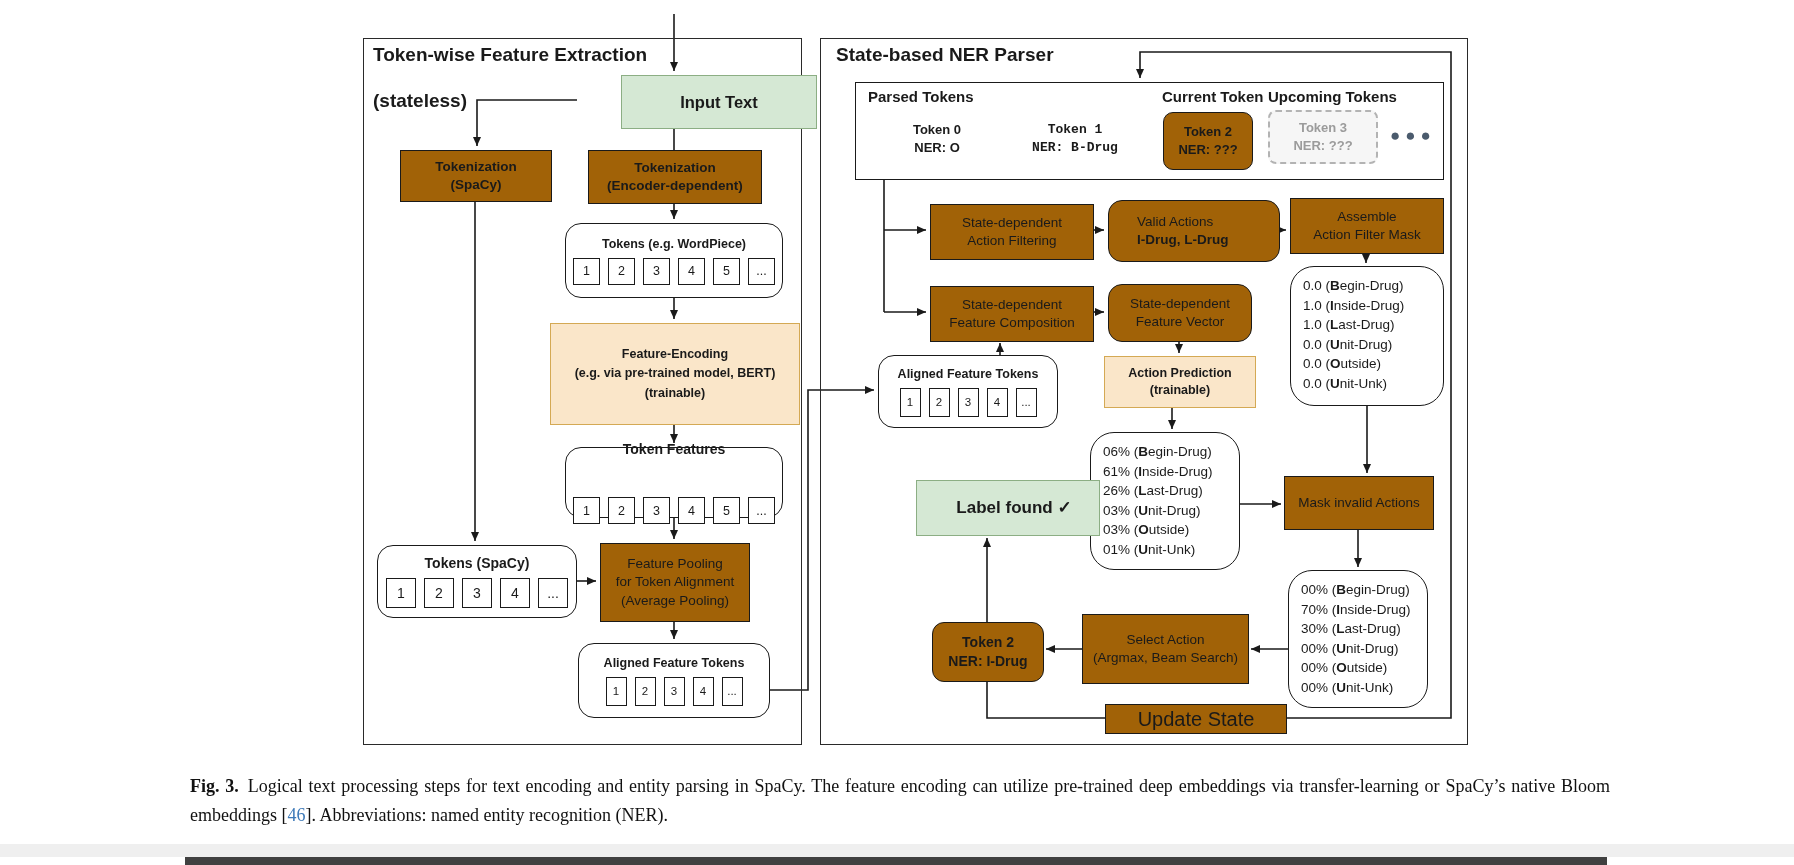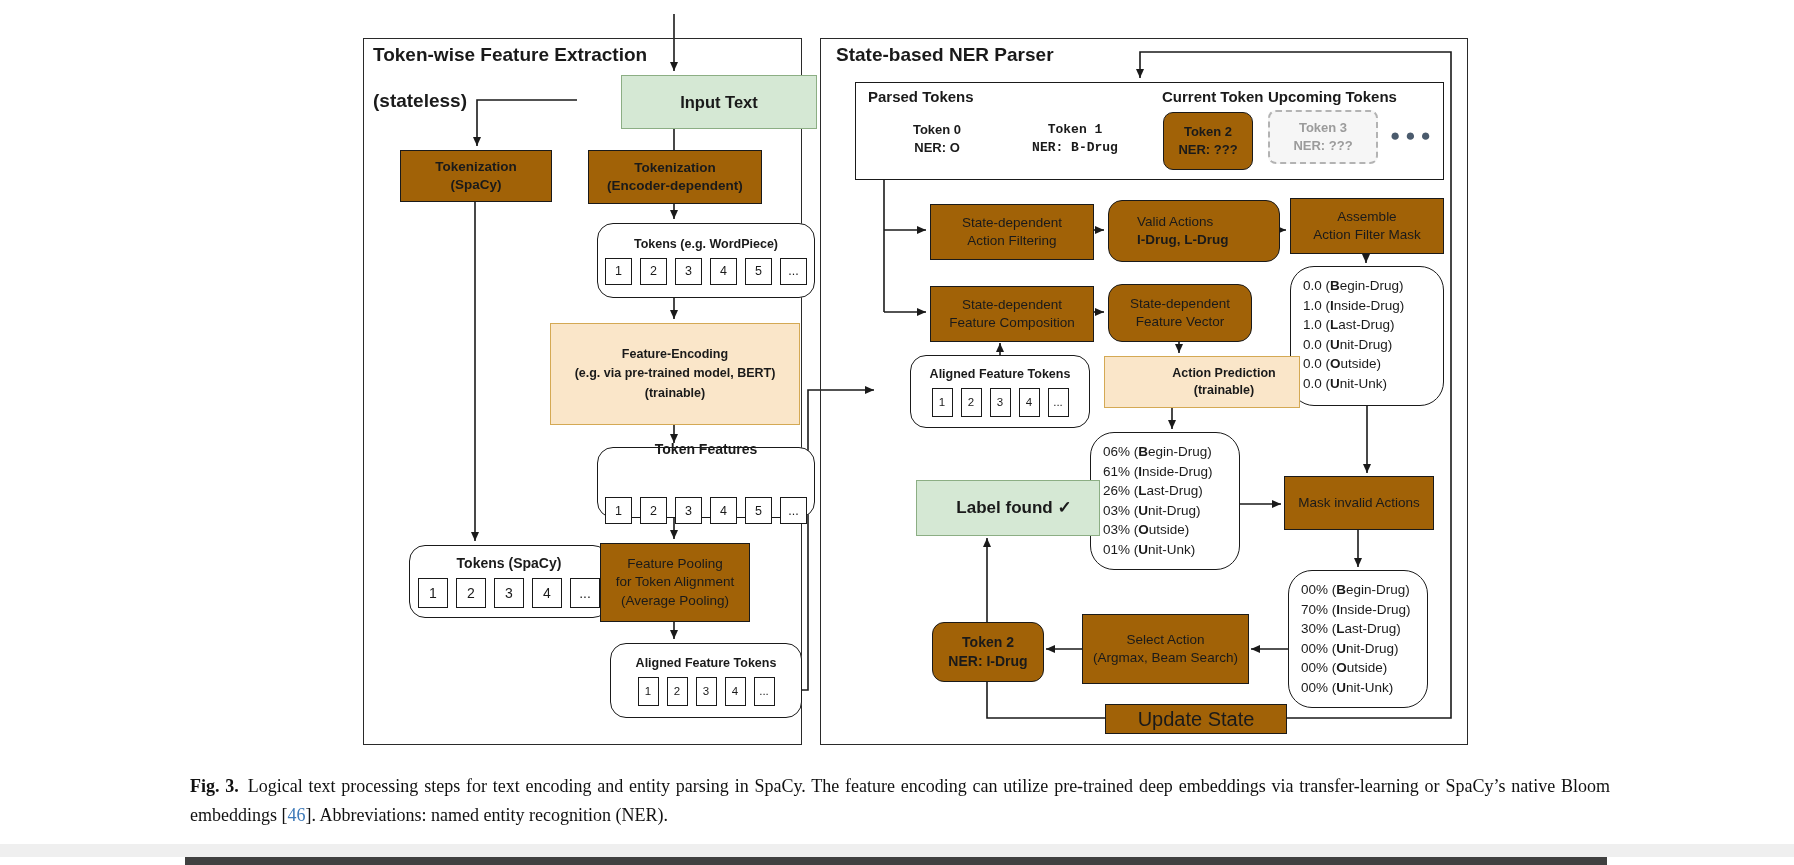--- a/index.html
+++ b/index.html
@@ -12,21 +12,21 @@
         justify-content:center;text-align:center;background:#a16207;border:1.5px solid #1a1a1a;
         font-size:13.5px;line-height:1.35;}
   .rrect{border-radius:14px;}
   .gbox{background:var(--green_fill);border:1.6px solid var(--green_stroke);font-weight:bold;}
   .obox{background:var(--orange_fill);border:1.6px solid var(--orange_stroke);font-weight:bold;}
   .bd{font-weight:bold;}
   .fs16{font-size:16.5px;}
   .fs125{font-size:12.5px;}
   .tokenbox{position:absolute;border:1.6px solid #1a1a1a;border-radius:16px;background:#fff;
         display:flex;flex-direction:column;align-items:center;justify-content:center;gap:7px;padding:4px 8px;
-        box-sizing:border-box;margin-left:32px;}
+        box-sizing:border-box;}
   .tb-title{font-weight:bold;font-size:12.5px;white-space:nowrap;}
   .tb-title.big{font-size:14px;}
   .cells{display:flex;gap:8px;justify-content:center;}
   .cell{border:1.5px solid #1a1a1a;display:flex;align-items:center;justify-content:center;
         font-size:12.5px;background:#fff;}
   .cells-sq .cell{width:25px;height:25px;}
   .cells-md .cell{width:28px;height:28px;font-size:14px;}
   .cells-tall .cell{width:19px;height:27px;font-size:11.5px;}
   .plist{position:absolute;border:1.6px solid #1a1a1a;border-radius:24px;background:#fff;
         padding:9px 12px;font-size:13.5px;line-height:1.45;box-sizing:border-box;white-space:nowrap;}
@@ -245,21 +245,21 @@
     <div class="tb-title">Aligned Feature Tokens</div>
     <div class="cells cells-tall">
         <span class="cell">1</span>
         <span class="cell">2</span>
         <span class="cell">3</span>
         <span class="cell">4</span>
         <span class="cell">...</span>
       </div>
   </div>
 
-  <div class="obox fs125" style="left:1104px;top:356px;width:150px;height:50px;padding-left:44px;">
+  <div class="obox fs125" style="left:1104px;top:356px;width:150px;height:50px;">
     <div>Action Prediction</div>
     <div>(trainable)</div>
   </div>
 
   <div class="plist" style="left:1090px;top:432px;width:150px;height:138px;">
       <div class="pline"><span>06% (</span><b>B</b><span>egin-Drug)</span></div>
       <div class="pline"><span>61% (</span><b>I</b><span>nside-Drug)</span></div>
       <div class="pline"><span>26% (</span><b>L</b><span>ast-Drug)</span></div>
       <div class="pline"><span>03% (</span><b>U</b><span>nit-Drug)</span></div>
       <div class="pline"><span>03% (</span><b>O</b><span>utside)</span></div>

